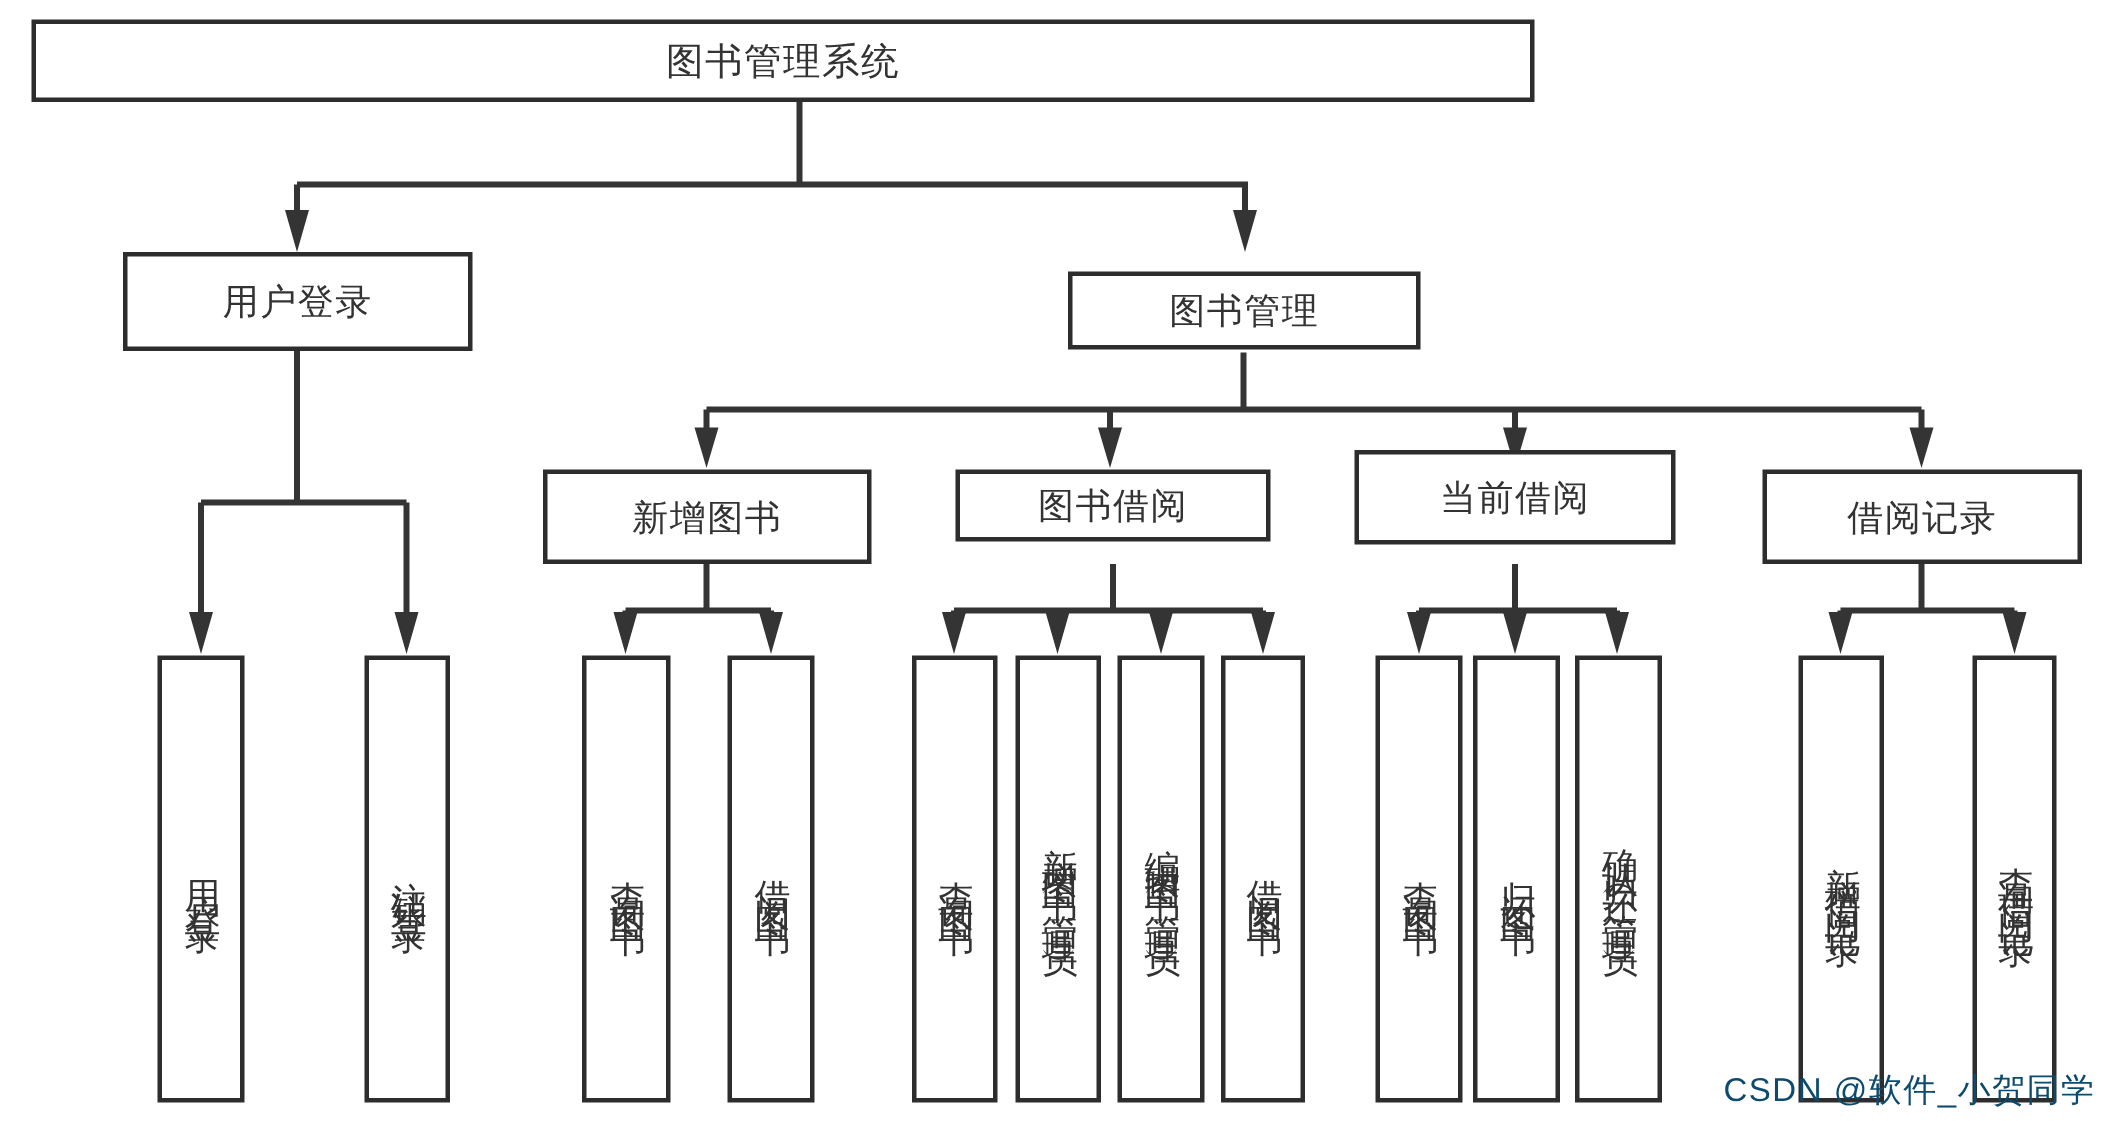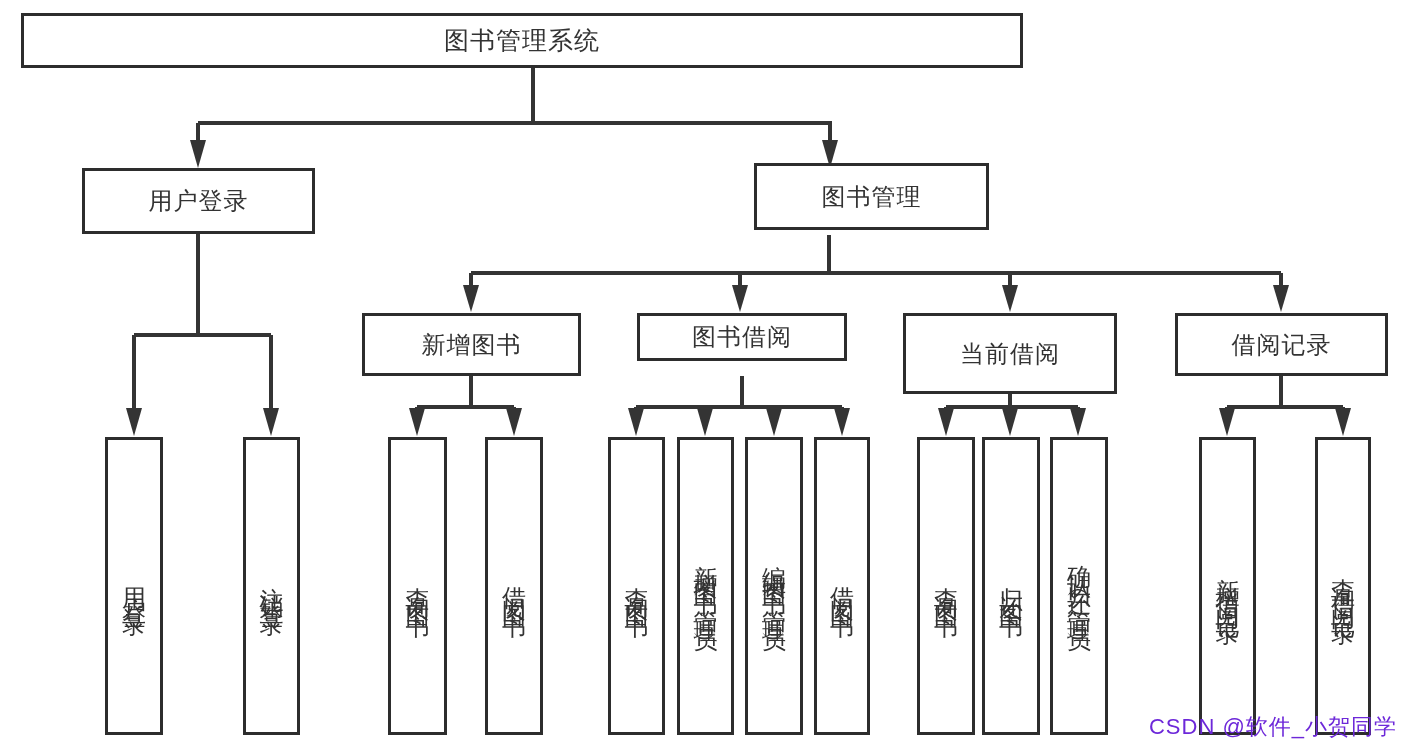--- a/index.html
+++ b/index.html
@@ -26,21 +26,21 @@
     writing-mode:vertical-rl;
     text-orientation:mixed;
     font-size:24px;
     letter-spacing:9px;
     line-height:1;
   }
   .watermark{
     position:absolute;
     right:8px;bottom:5px;
     font-size:22px;
-    color:#6d28d9;
+    color:#0c4a6e;
     z-index:3;
     letter-spacing:1px;
     white-space:nowrap;
   }
 </style>
 </head>
 <body>
 
 <div class="canvas">
 
@@ -90,25 +90,25 @@
     <g>
       <path d="M1281,376 V407 M1227,407 H1343 M1227,407 V412 M1343,407 V412"></path>
       <polygon fill="#343434" stroke="none" points="1219,408 1235,408 1227,436"></polygon>
       <polygon fill="#343434" stroke="none" points="1335,408 1351,408 1343,436"></polygon>
     </g>
   </svg>
 
   <div class="node h root" style="left:21px;top:13px;width:1002px;height:55px;">图书管理系统</div>
 
   <div class="node h" style="left:82px;top:168px;width:233px;height:66px;">用户登录</div>
-  <div class="node h" style="left:712px;top:163px;width:235px;height:67px;margin-left:42px;">图书管理</div>
+  <div class="node h" style="left:712px;top:181px;width:235px;height:52px;">图书管理</div>
 
   <div class="node h" style="left:362px;top:313px;width:219px;height:63px;">新增图书</div>
   <div class="node h" style="left:637px;top:313px;width:210px;height:48px;">图书借阅</div>
-  <div class="node h" style="left:903px;top:313px;width:214px;height:81px;">当前借阅</div>
+  <div class="node h" style="left:903px;top:300px;width:214px;height:63px;">当前借阅</div>
   <div class="node h" style="left:1175px;top:313px;width:213px;height:63px;">借阅记录</div>
 
   <div class="node v" style="left:105px;top:437px;width:58px;height:298px;">用户登录</div>
   <div class="node v" style="left:243px;top:437px;width:57px;height:298px;">注销登录</div>
 
   <div class="node v" style="left:388px;top:437px;width:59px;height:298px;">查询图书</div>
   <div class="node v" style="left:485px;top:437px;width:58px;height:298px;">借阅图书</div>
 
   <div class="node v" style="left:608px;top:437px;width:57px;height:298px;">查询图书</div>
   <div class="node v" style="left:677px;top:437px;width:57px;height:298px;">新增图书（管理员）</div>

